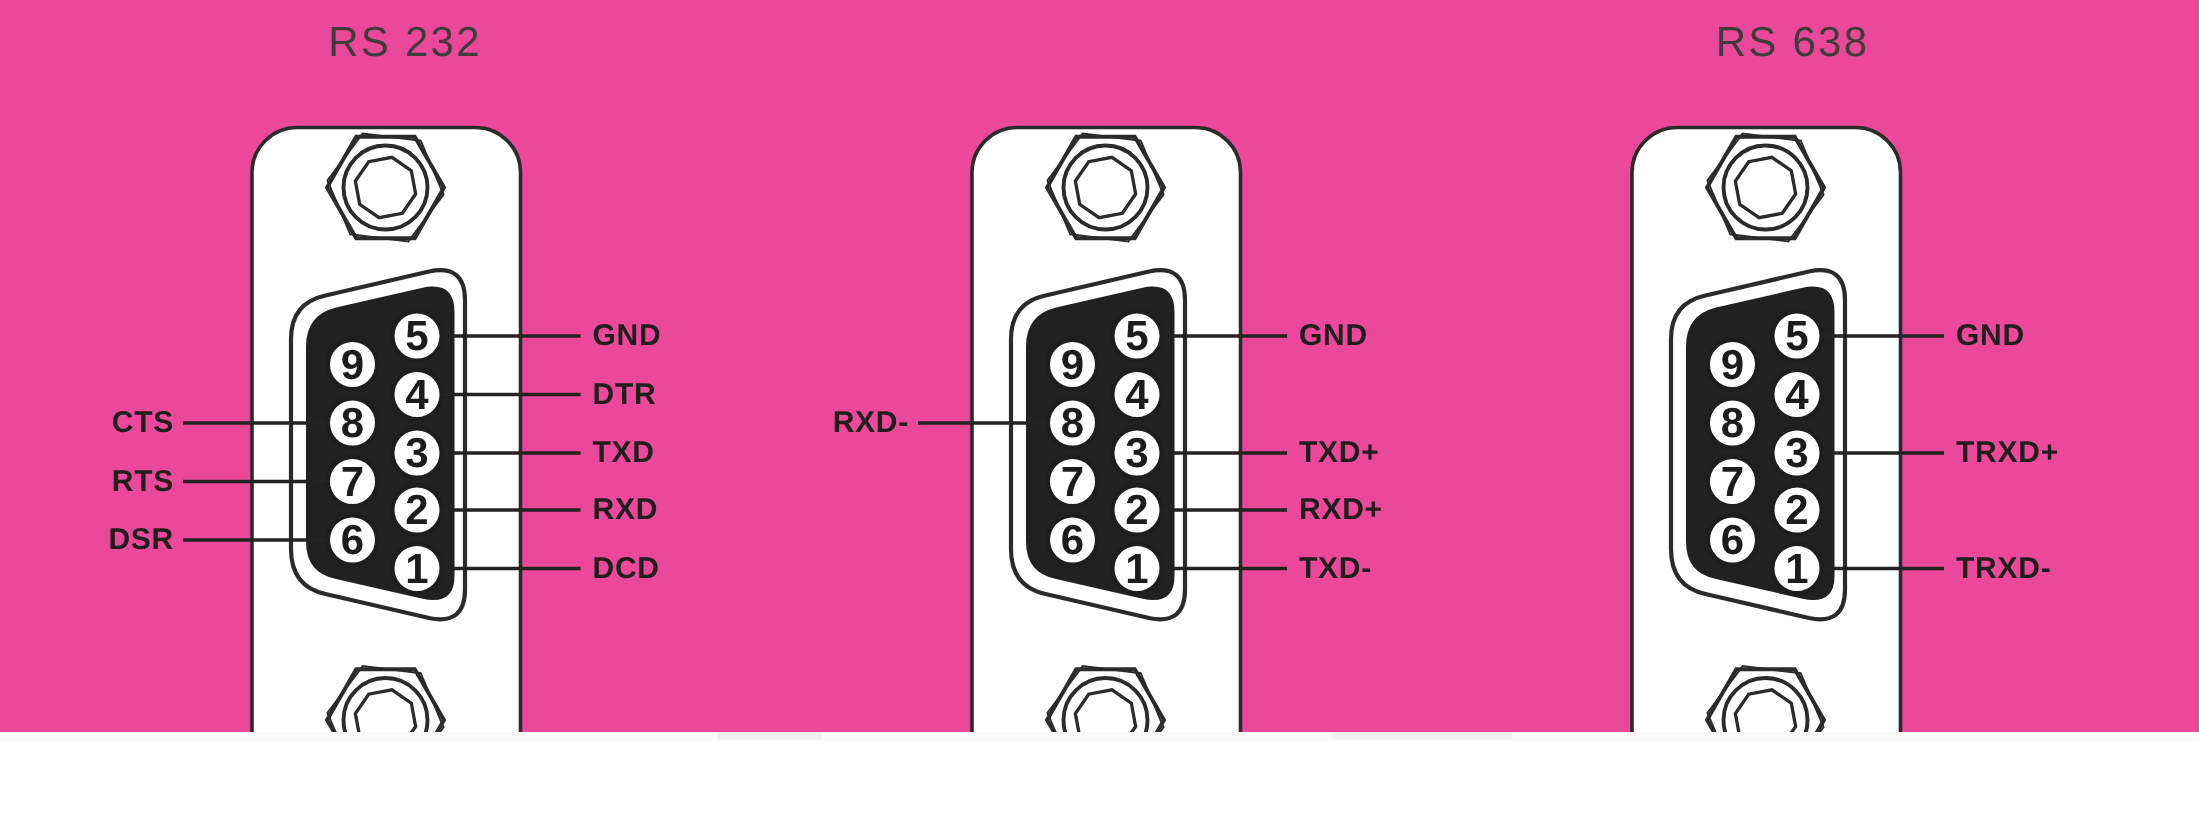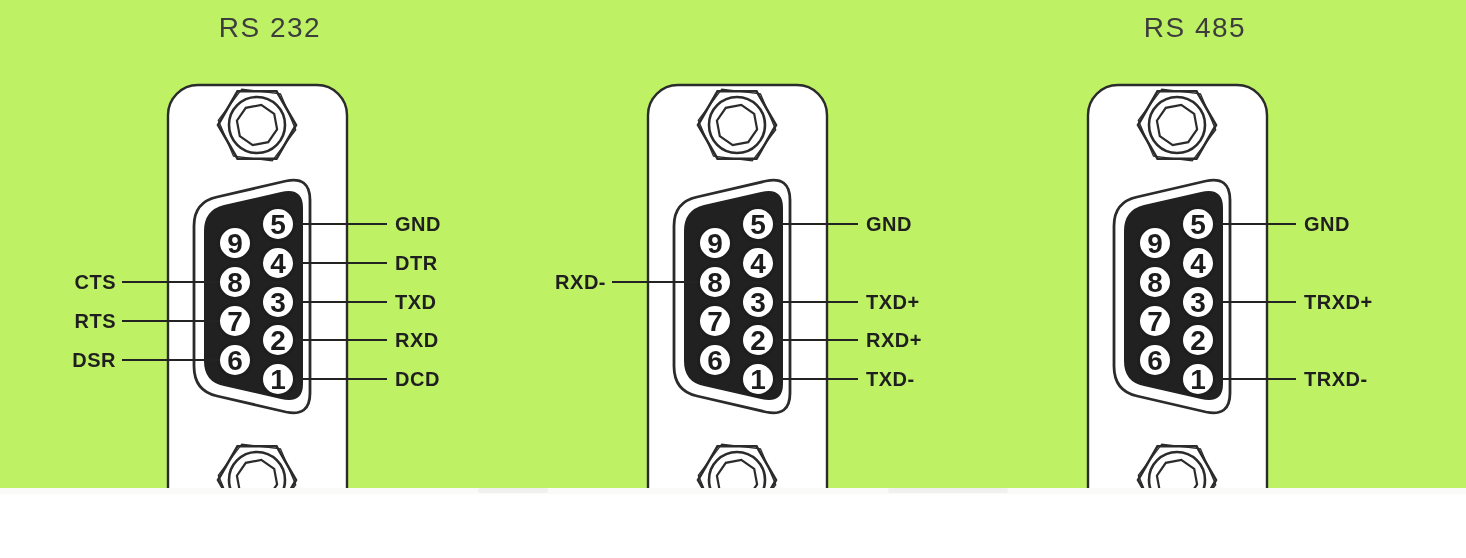--- a/index.html
+++ b/index.html
@@ -1,17 +1,17 @@
 <!DOCTYPE html>
 <html><head>
 <meta charset="utf-8">
 <style>
   html,body{margin:0;padding:0;background:#ffffff;}
   .canvas{
-    position:relative;width:1466px;height:494px;background:#bef264;
+    position:relative;width:1466px;height:494px;background:#ec4899;
     font-family:"Liberation Sans", sans-serif;overflow:hidden;
   }
   .panel{position:absolute;top:0;width:410px;height:558px;}
   .panel h2{
     position:absolute;top:12px;left:0;width:410px;margin:0;
     text-align:center;font-size:28px;font-weight:400;letter-spacing:1.5px;
     color:#3d3d3d;
   }
   .art{position:absolute;top:60px;left:0;width:410px;height:498px;display:block;}
   .art text.num{
@@ -129,21 +129,21 @@
         <text class="lbl right" x="326" y="164">GND</text>
         <text class="lbl right" x="326" y="242">TXD+</text>
         <text class="lbl right" x="326" y="280">RXD+</text>
         <text class="lbl right" x="326" y="319">TXD-</text>
         <text class="lbl left" x="66" y="222">RXD-</text>
       </g>
     </svg>
   </section>
 
   <section class="panel" style="left:980px">
-    <h2 style="transform:translateX(10px)">RS 485</h2>
+    <h2 style="transform:translateX(10px)">RS 638</h2>
     <svg class="art" viewBox="0 0 410 498">
       <use href="#shell"></use>
       <g>
         <text class="num" x="218" y="164">5</text>
         <text class="num" x="218" y="203">4</text>
         <text class="num" x="218" y="242">3</text>
         <text class="num" x="218" y="280">2</text>
         <text class="num" x="218" y="319">1</text>
         <text class="num" x="175" y="183">9</text>
         <text class="num" x="175" y="222">8</text>

